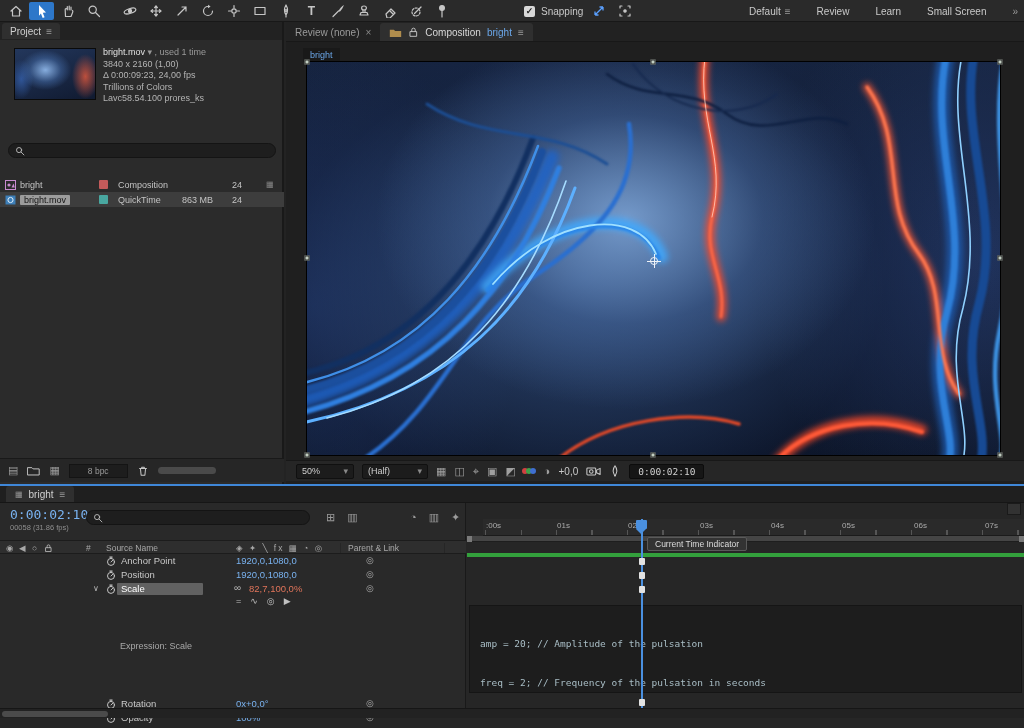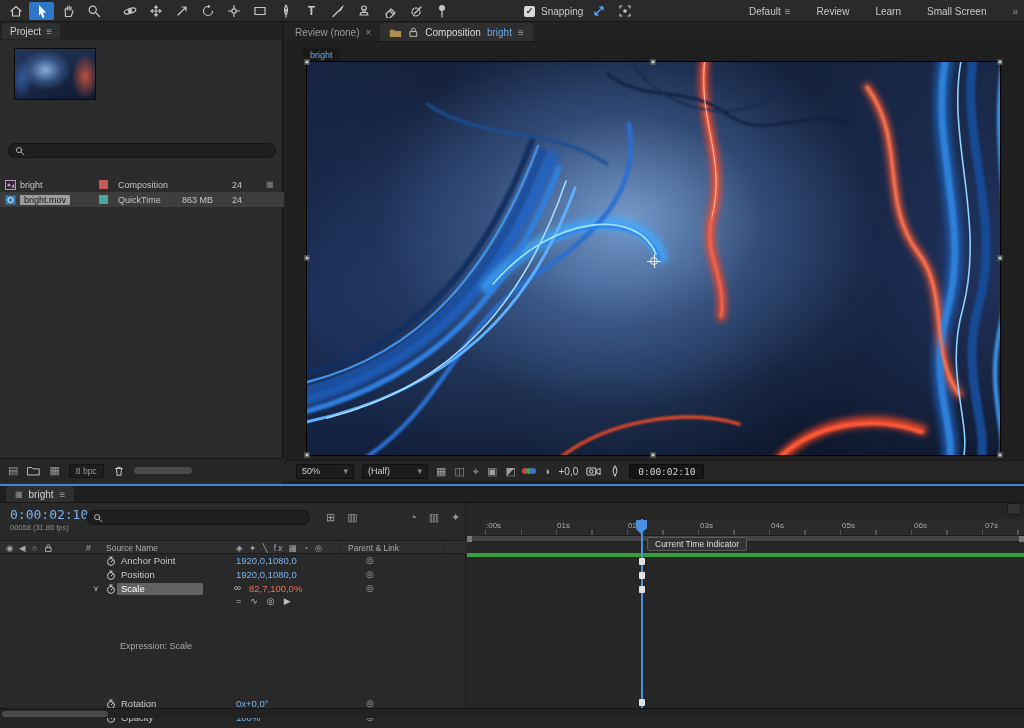--- a/index.html
+++ b/index.html
@@ -37,21 +37,21 @@
   .phead span{position:absolute;top:2px}
   .pcol-sep{position:absolute;top:0;bottom:0;width:1px;background:#262626}
   .prow{position:absolute;left:0;width:284px;height:15px;display:flex;align-items:center;font-size:9px;color:#c4c4c4}
   .prow.sel{background:#3d3d3d}
   .rname{position:absolute;left:20px}
   .chip{background:#9c9c9c;color:#141414;padding:0 4px;border-radius:1px}
   .swatch{position:absolute;left:99px;width:9px;height:9px;border-radius:1px}
   .rtype{position:absolute;left:118px}.rsize{position:absolute;left:182px}.rfr{position:absolute;left:232px}
   .pfooter{position:absolute;left:0;bottom:2px;width:284px;height:24px;background:#262626;border-top:1px solid #191919;display:flex;align-items:center;gap:9px;padding:0 8px;color:#9a9a9a}
   .pill{width:58px;height:7px;background:#4a4a4a;border-radius:4px}
-  .bpc{background:#1d1d1d;border:1px solid #141414;padding:1px 6px;border-radius:0;font-size:8.5px}
+  .bpc{background:#1d1d1d;border:1px solid #141414;padding:1px 18px;border-radius:0;font-size:8.5px}
   
   .viewer{position:absolute;left:286px;top:22px;width:738px;height:462px;background:#1f1f1f}
   .vtabbar{height:20px;background:#222;display:flex;align-items:flex-end;border-bottom:1px solid #181818}
   .vtab{height:18px;display:flex;align-items:center;gap:6px;padding:0 9px;color:#9a9a9a}
   .vtab.active{background:#2f2f2f;color:#d8d8d8;border-radius:3px 3px 0 0}
   .vtab .blue{color:#6aa6e8}
   .navchip{position:absolute;left:17px;top:26px;background:#191919;color:#6aa6e8;font-size:9px;padding:2px 7px}
   .stage{position:absolute;left:21px;top:40px;width:693px;height:393px;background:#0d1526;outline:1px solid #000}
   .art-bg{position:absolute;inset:0;
     background:
@@ -241,20 +241,27 @@
   </div>
 
   <div class="project">
     <div class="ptabbar">
       <div class="ptab">
         <span>Project</span>
         <span style="color:#9a9a9a">≡</span>
       </div>
     </div>
     <div class="thumb"></div>
+    <div class="pinfo">
+      <div><span class="nm">bright.mov</span> <span style="color:#9a9a9a">▾</span><span style="color:#9a9a9a"> , used 1 time</span></div>
+      <div>3840 x 2160 (1,00)</div>
+      <div>Δ 0:00:09:23, 24,00 fps</div>
+      <div>Trillions of Colors</div>
+      <div>Lavc58.54.100 prores_ks</div>
+    </div>
     <div class="psearch">
       <svg class="icn" width="10" height="10" viewBox="0 0 14 14">
           <circle cx="5.7" cy="5.7" r="3.6"></circle>
           <path d="M8.5 8.5 L12.5 12.5"></path>
         </svg>
     </div>
     <div class="prow" style="top:155px">
       <svg width="11" height="10" viewBox="0 0 11 10" style="position:absolute;left:5px">
           <rect x="0.5" y="0.5" width="10" height="9" fill="none" stroke="#c98bd0" stroke-width="1"></rect>
           <circle cx="4" cy="5" r="1.6" fill="#c98bd0"></circle>
@@ -513,20 +520,30 @@
           <span class="rlabel" style="left:288px">04s</span>
           <span class="rlabel" style="left:359px">05s</span>
           <span class="rlabel" style="left:431px">06s</span>
           <span class="rlabel" style="left:502px">07s</span>
         </div>
         <div class="workarea">
           <span class="wahandle" style="left:0"></span>
           <span class="wahandle" style="right:0"></span>
         </div>
         <div class="greenbar" style="background:#33a03c"></div>
+        <div class="exprbox">
+          <div class="code">
+            <div>amp = 20; // Amplitude of the pulsation</div>
+            <div>freq = 2; // Frequency of the pulsation in seconds</div>
+            <div>&nbsp;</div>
+            
+            
+            
+          </div>
+        </div>
         <div class="ctiline"></div>
         <div class="ctihandle"></div>
         <span class="ctick" style="top:55px"></span>
         <span class="ctick" style="top:69px"></span>
         <span class="ctick" style="top:83px"></span>
         <span class="ctick" style="top:196px"></span>
         <span class="ctick" style="top:208px"></span>
         <div class="ctitip">Current Time Indicator</div>
       </div>
 

